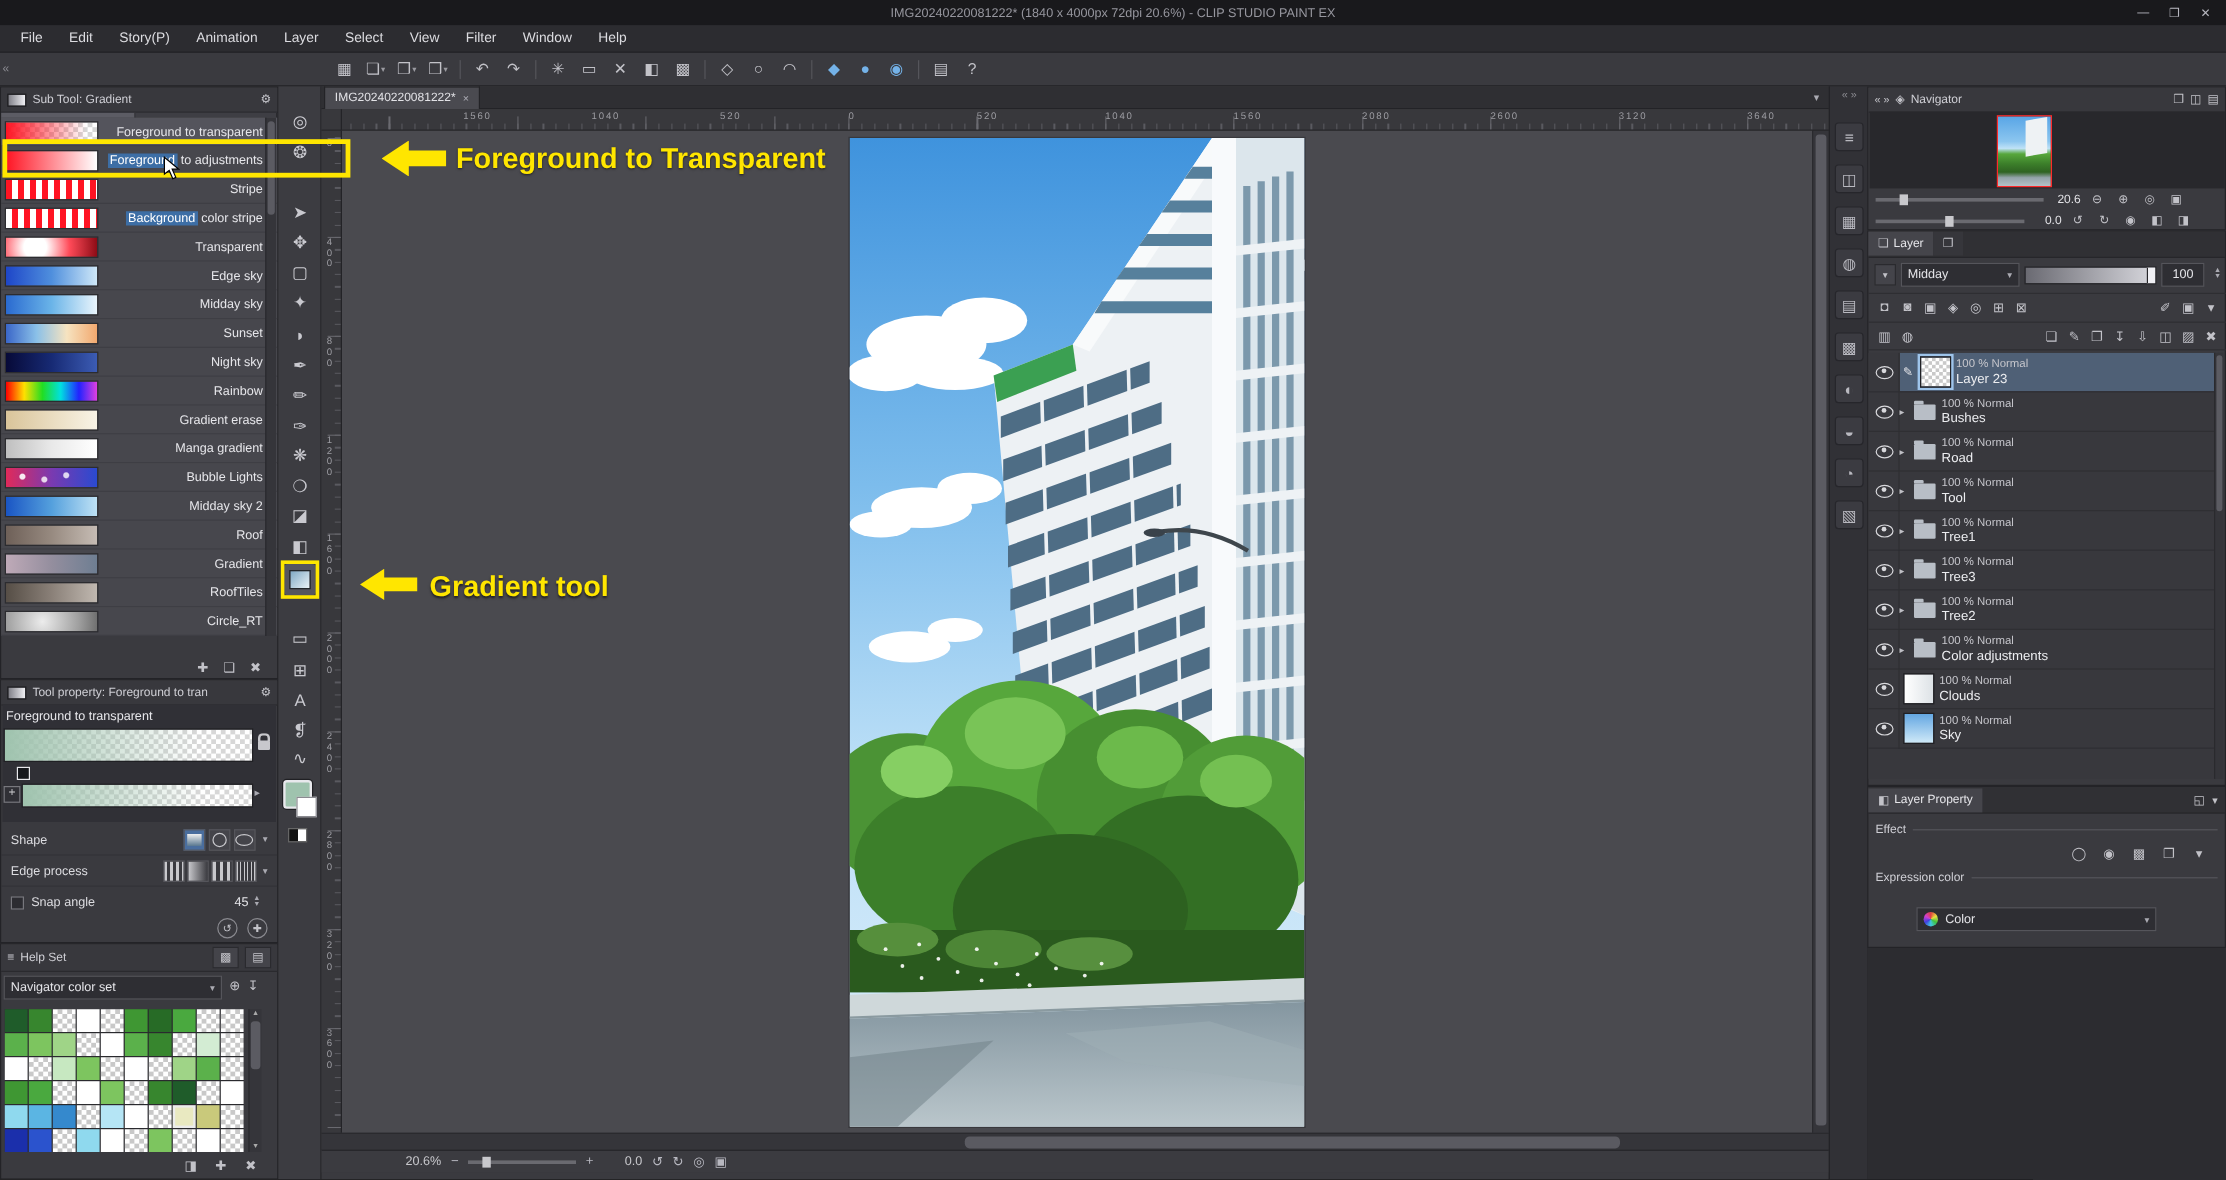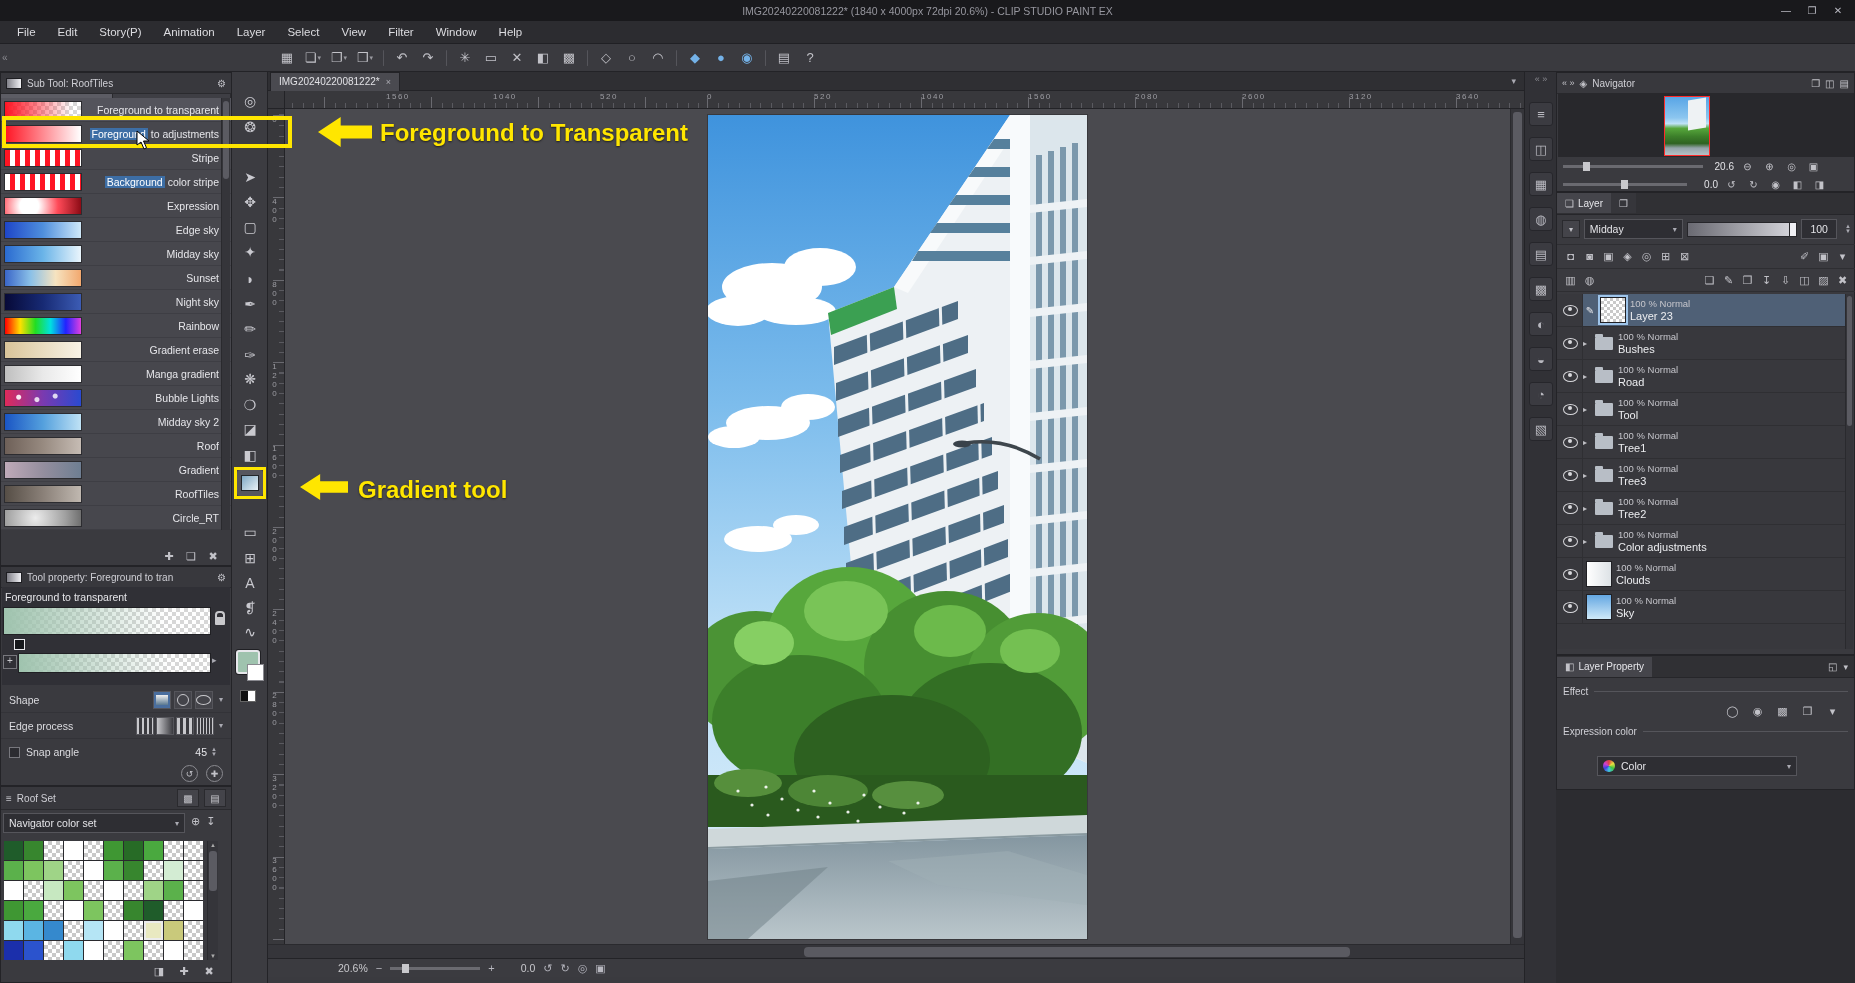--- a/index.html
+++ b/index.html
@@ -306,21 +306,21 @@
       <span class="tb-item">
         <span class="tb-glyph">?</span>
 
       </span>
 
   </div>
 
   <div class="panel" style="left:0;top:72px;width:232px;height:494px">
     <div class="phead">
       <span class="grad-mini"></span>
-      <span>Sub Tool: RoofTiles</span>
+      <span>Sub Tool: Gradient</span>
       <span class="spring"></span>
       <span class="icon">⚙</span>
     </div>
     <div style="position:relative;height:25px;background:#34343a">
       <div class="stab active" style="left:0;width:112px">
         <span class="grad-mini"></span>
         <span>Gradient</span>
       </div>
       <div class="stab" style="left:112px;width:118px">
         <span class="grad-mini"></span>
@@ -344,21 +344,21 @@
           <span class="grad-label"><span class="grad-hl"></span><span>Stripe</span></span>
         </div>
 
         <div class="grad-row">
           <span class="grad-swatch" style="background: repeating-linear-gradient(90deg, rgb(255, 255, 255) 0px, rgb(255, 255, 255) 5px, rgb(255, 20, 35) 5px, rgb(255, 20, 35) 10px);"></span>
           <span class="grad-label"><span class="grad-hl">Background</span><span> color stripe</span></span>
         </div>
 
         <div class="grad-row">
           <span class="grad-swatch" style="background: radial-gradient(circle at 32% 50%, rgb(255, 255, 255) 0px, rgb(255, 255, 255) 18%, rgb(255, 74, 88) 55%, rgb(138, 10, 20) 100%);"></span>
-          <span class="grad-label"><span class="grad-hl"></span><span>Expression</span></span>
+          <span class="grad-label"><span class="grad-hl"></span><span>Transparent</span></span>
         </div>
 
         <div class="grad-row">
           <span class="grad-swatch" style="background: linear-gradient(90deg, rgb(30, 70, 200), rgb(79, 143, 221), rgb(207, 232, 248));"></span>
           <span class="grad-label"><span class="grad-hl"></span><span>Edge sky</span></span>
         </div>
 
         <div class="grad-row">
           <span class="grad-swatch" style="background: linear-gradient(90deg, rgb(42, 106, 208), rgb(106, 180, 232), rgb(234, 245, 252));"></span>
           <span class="grad-label"><span class="grad-hl"></span><span>Midday sky</span></span>
@@ -484,21 +484,21 @@
     </div>
     <div class="mini-actions" style="right:8px;bottom:3px;gap:8px">
       <span class="round-ic">↺</span>
       <span class="round-ic">✚</span>
     </div>
   </div>
 
   <div class="panel" style="left:0;top:786px;width:232px;height:197px">
     <div class="phead" style="height:22px">
       <span class="icon">≡</span>
-      <span>Roof Set</span>
+      <span>Help Set</span>
       <span class="spring"></span>
 
         <span class="icon" style="width:20px;height:16px;background:#44444a;border:1px solid #2a2a2e;font-size:10px">▩</span>
 
         <span class="icon" style="width:20px;height:16px;background:#44444a;border:1px solid #2a2a2e;font-size:10px">▤</span>
 
     </div>
     <div class="abs" style="left:2px;top:26px;width:182px">
       <div class="sel-box">
         <span>Navigator color set</span>

